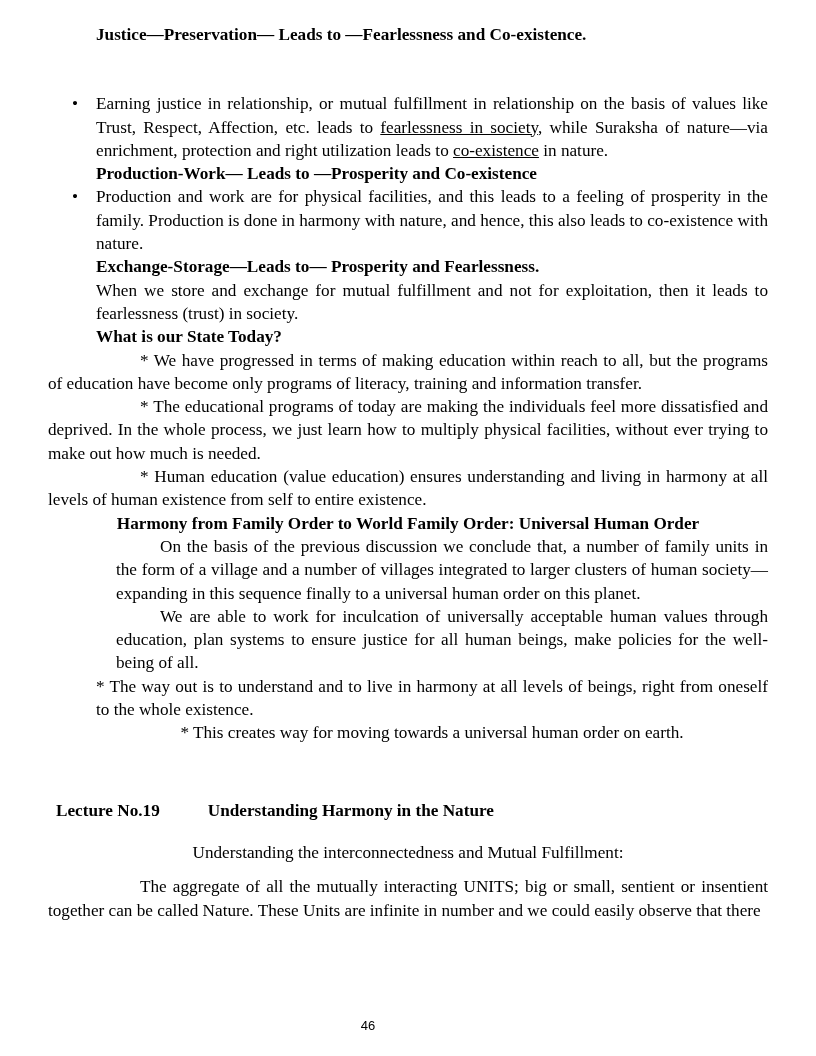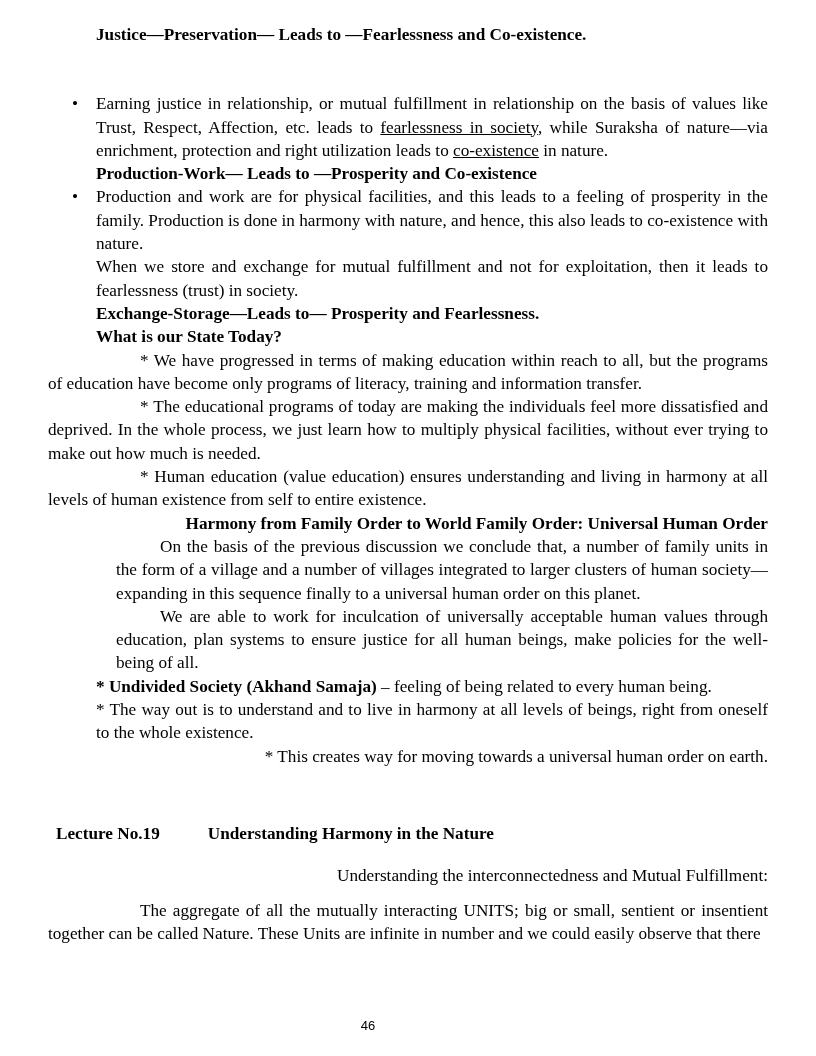--- a/index.html
+++ b/index.html
@@ -76,21 +76,21 @@
     font-size: 17.2px;
     line-height: 23.3px;
     font-weight: bold;
     text-align: left;
     margin: 8px;
   }
   .lecture-no { display: inline-block; }
   .lecture-title { display: inline-block; margin-left: 48px; }
 
   .plain-left {
-    text-align: right;
+    text-align: center;
   }
 
   .page-number {
     position: absolute;
     left: 0;
     top: 1018px;
     width: 736px;
     text-align: center;
     font-family: "Liberation Sans", "DejaVu Sans", sans-serif;
     font-size: 13px;
@@ -114,39 +114,38 @@
       <p class="tb"><span>Earning justice in relationship, or mutual fulfillment in relationship on the basis of values like Trust, Respect, Affection, etc. leads to </span><span class="u">fearlessness in society</span><span>, while Suraksha of nature—via enrichment, protection and right utilization leads to </span><span class="u">co-existence</span><span> in nature.</span></p>
     </div>
 
     <p class="tb bold head-indent">Production-Work— Leads to —Prosperity and Co-existence</p>
 
     <div class="bullet-row">
       <span class="bullet-dot">•</span>
       <p class="tb">Production and work are for physical facilities, and this leads to a feeling of prosperity in the family. Production is done in harmony with nature, and hence, this also leads to co-existence with nature.</p>
     </div>
 
+    <p class="tb bold head-indent">Exchange-Storage—Leads to— Prosperity and Fearlessness.</p>
+
     <p class="tb indent">When we store and exchange for mutual fulfillment and not for exploitation, then it leads to fearlessness (trust) in society.</p>
-
-    <p class="tb bold head-indent">Exchange-Storage—Leads to— Prosperity and Fearlessness.</p>
 
     <p class="tb bold head-indent">What is our State Today?</p>
 
     <p class="tb fi">* We have progressed in terms of making education within reach to all, but the programs of education have become only programs of literacy, training and information transfer.</p>
 
     <p class="tb fi">* The educational programs of today are making the individuals feel more dissatisfied and deprived. In the whole process, we just learn how to multiply physical facilities, without ever trying to make out how much is needed.</p>
 
     <p class="tb fi">* Human education (value education) ensures understanding and living in harmony at all levels of human existence from self to entire existence.</p>
 
     <p class="tb bold plain-left">Harmony from Family Order to World Family Order: Universal Human Order</p>
 
     <p class="tb indent-fi">On the basis of the previous discussion we conclude that, a number of family units in the form of a village and a number of villages integrated to larger clusters of human society—expanding in this sequence finally to a universal human order on this planet.</p>
 
     <p class="tb indent-fi">We are able to work for inculcation of universally acceptable human values through education, plan systems to ensure justice for all human beings, make policies for the well-being of all.</p>
 
-    <p class="tb indent"><span class="bold">* Undivided Society (Akhand Samaja)</span><span> – feeling of being related to every human being.</span></p>
 
 
     <p class="tb indent">* The way out is to understand and to live in harmony at all levels of beings, right from oneself to the whole existence.</p>
 
     <p class="tb indent plain-left">* This creates way for moving towards a universal human order on earth.</p>
 
     <div class="spacer-xl"></div>
 
     <p class="lecture-line"><span class="lecture-no">Lecture No.19</span><span class="lecture-title">Understanding Harmony in the Nature</span></p>
 

